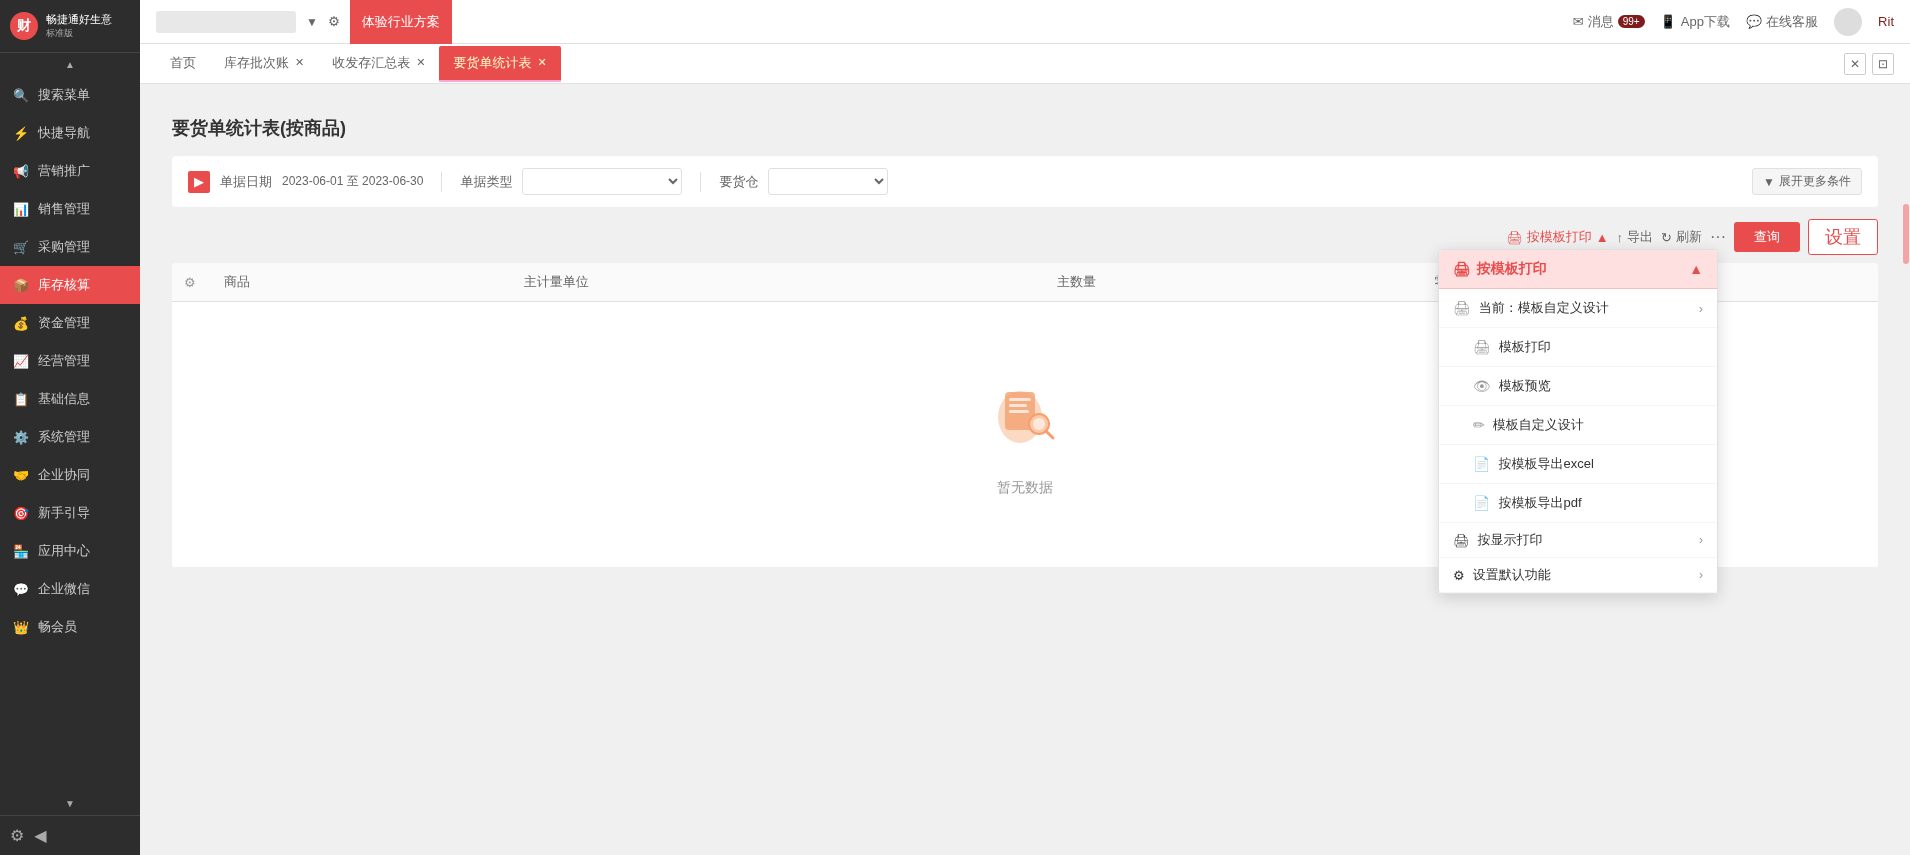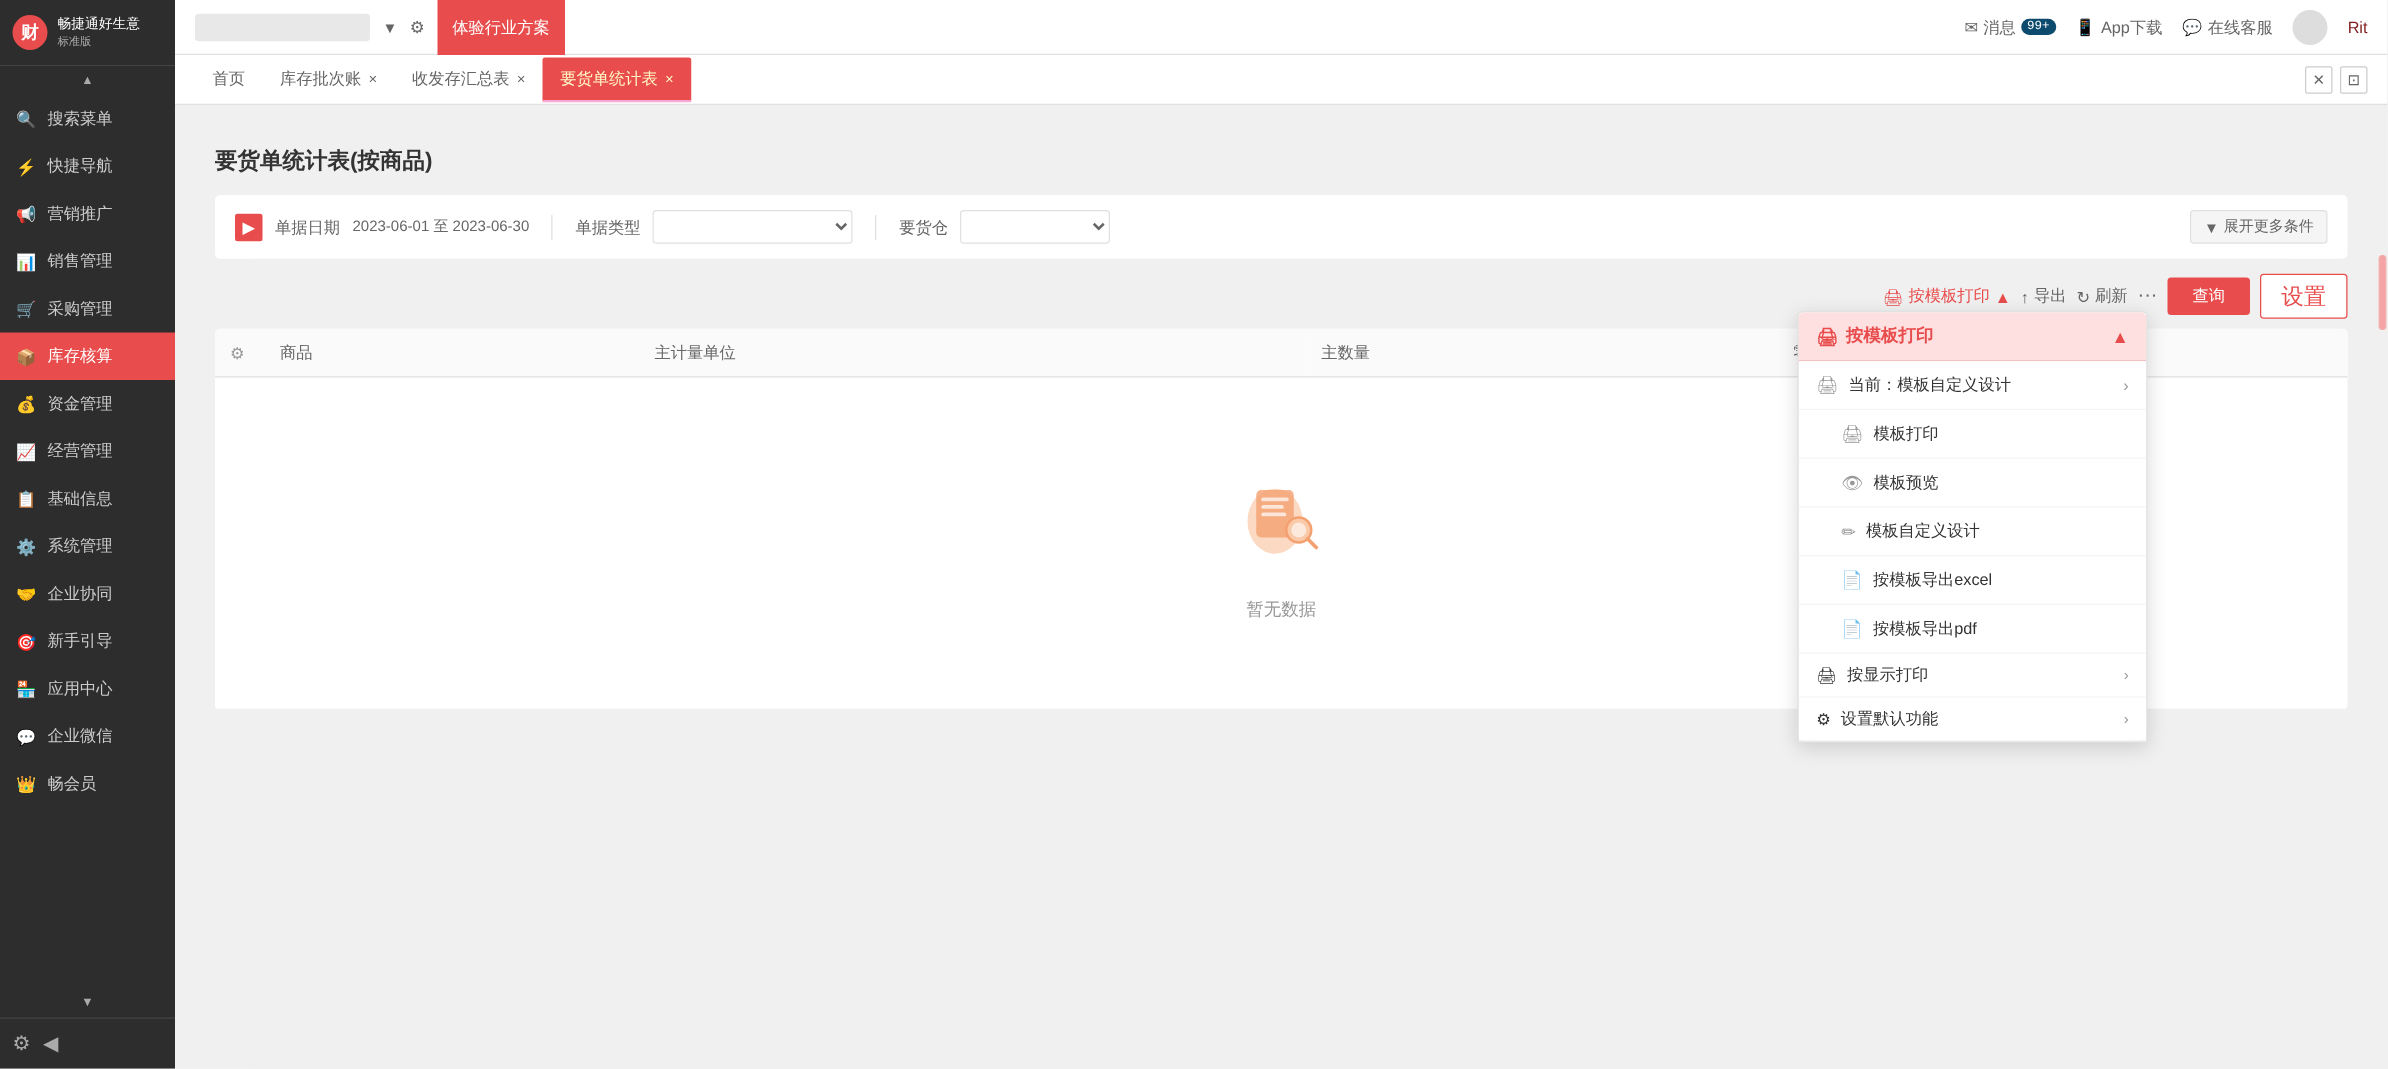--- a/index.html
+++ b/index.html
@@ -24,27 +24,27 @@
 
     
     .topbar { background: #fff; border-bottom: 1px solid #e0e0e0; padding: 0 16px; height: 44px; display: flex; align-items: center; gap: 10px; flex-shrink: 0; }
     .topbar-input { background: #f0f0f0; border: 1px solid #e0e0e0; border-radius: 3px; padding: 4px 8px; font-size: 12px; width: 140px; color: #999; }
     .topbar-dropdown-btn { background: none; border: none; cursor: pointer; color: #666; font-size: 12px; }
     .topbar-gear-btn { background: none; border: none; cursor: pointer; color: #666; }
     .topbar-trial-btn { background: #e84c4c; color: white; border: none; border-radius: 3px; padding: 22px 12px; cursor: pointer; font-size: 13px; }
     .topbar-spacer { flex: 1; }
     .topbar-actions { display: flex; align-items: center; gap: 16px; color: #666; font-size: 13px; }
     .topbar-action-item { display: flex; align-items: center; gap: 4px; cursor: pointer; }
-    .topbar-badge { background: #0c4a6e; color: white; border-radius: 10px; padding: 1px 5px; font-size: 10px; font-family: Liberation Mono, monospace; }
+    .topbar-badge { background: #7f1d1d; color: white; border-radius: 10px; padding: 1px 5px; font-size: 10px; }
     .topbar-avatar { width: 28px; height: 28px; background: #ddd; border-radius: 50%; }
     .topbar-username { color: #7f1d1d; font-size: 13px; }
 
     
     .tabs { background: #fff; border-bottom: 1px solid #e0e0e0; padding: 0 16px; display: flex; align-items: center; gap: 0; flex-shrink: 0; height: 40px; }
-    .tab { padding: 8px 14px; cursor: pointer; color: #666; font-size: 13px; border-bottom: 2px solid transparent; display: flex; align-items: center; gap: 6px; white-space: nowrap; font-family: Liberation Mono, monospace; }
+    .tab { padding: 8px 14px; cursor: pointer; color: #666; font-size: 13px; border-bottom: 2px solid transparent; display: flex; align-items: center; gap: 6px; white-space: nowrap; }
     .tab.active { background: #e84c4c; color: #fef9c3; border-bottom: 2px solid #f9a8d4; border-radius: 2px 2px 0 0; }
     .tab-close { font-size: 11px; cursor: pointer; }
     .tab-spacer { flex: 1; }
     .tab-controls { display: flex; align-items: center; gap: 6px; }
     .tab-ctrl-btn { background: none; border: 1px solid #ccc; width: 22px; height: 22px; display: flex; align-items: center; justify-content: center; cursor: pointer; font-size: 12px; color: #666; border-radius: 2px; }
 
     
     .page-content { flex: 1; padding: 32px; overflow: auto; position: relative; }
     .page-title { font-size: 18px; font-weight: bold; color: #333; margin-bottom: 16px; }
 

